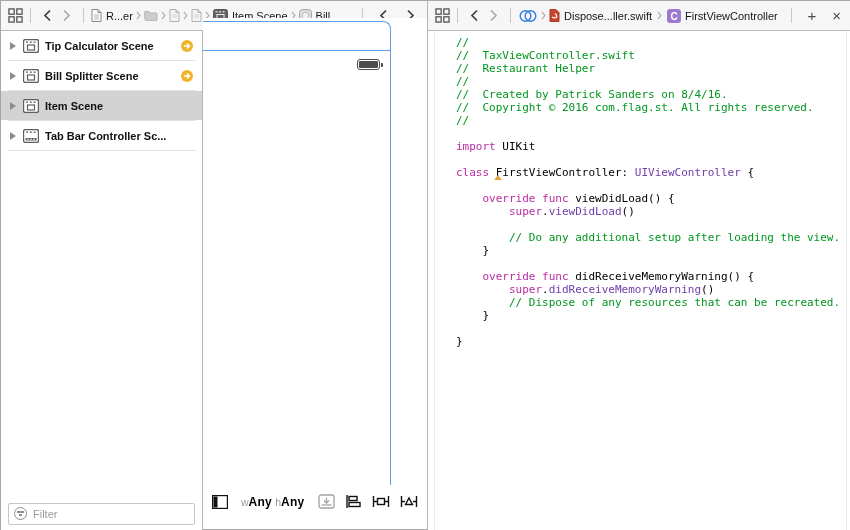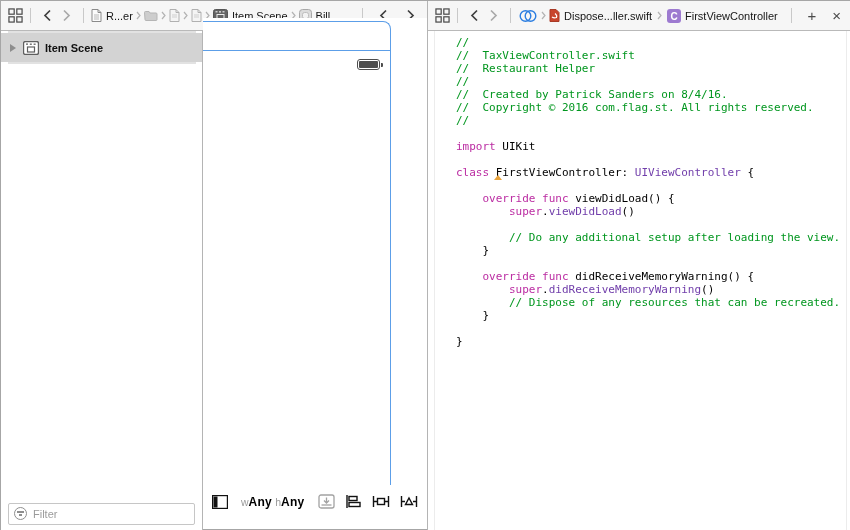--- a/index.html
+++ b/index.html
@@ -261,41 +261,101 @@
     <span class="crumb-label">FirstViewController</span>
 
     <span class="jb-spacer"></span>
     <span class="jb-sep"></span>
     <span class="jb-btn">+</span>
     <span class="jb-btn" style="padding-right:10px;">×</span>
   </div>
 
   <div id="outline-panel">
 
+    <div class="scene-row">
+      <span class="disclosure"></span>
+      <span class="scene-ico">
+        <svg width="16" height="14" viewBox="0 0 16 14">
+            <rect x=".5" y=".5" width="15" height="13" rx="2" fill="#fff" stroke="#5f5f5f" stroke-width="1.4"></rect>
+        <g stroke="#5f5f5f" stroke-width="1.3">
+              <line x1="3" y1="3.2" x2="5" y2="3.2"></line>
+              <line x1="6.8" y1="3.2" x2="8.8" y2="3.2"></line>
+              <line x1="10.6" y1="3.2" x2="12.6" y2="3.2"></line>
+            </g>
+        <rect x="4.5" y="6" width="7" height="5" fill="none" stroke="#5f5f5f" stroke-width="1.2"></rect>
+          </svg>
+      </span>
+      <span class="scene-label">Tip Calculator Scene</span>
+      <span class="warn-badge">
+        <svg width="8" height="8" viewBox="0 0 8 8">
+            <path d="M1 4 h5 M4 1.5 L6.5 4 L4 6.5" fill="none" stroke="#fff" stroke-width="1.4"></path>
+          </svg>
+      </span>
+    </div>
     <div class="row-sep"></div>
 
+    <div class="scene-row">
+      <span class="disclosure"></span>
+      <span class="scene-ico">
+        <svg width="16" height="14" viewBox="0 0 16 14">
+            <rect x=".5" y=".5" width="15" height="13" rx="2" fill="#fff" stroke="#5f5f5f" stroke-width="1.4"></rect>
+        <g stroke="#5f5f5f" stroke-width="1.3">
+              <line x1="3" y1="3.2" x2="5" y2="3.2"></line>
+              <line x1="6.8" y1="3.2" x2="8.8" y2="3.2"></line>
+              <line x1="10.6" y1="3.2" x2="12.6" y2="3.2"></line>
+            </g>
+        <rect x="4.5" y="6" width="7" height="5" fill="none" stroke="#5f5f5f" stroke-width="1.2"></rect>
+          </svg>
+      </span>
+      <span class="scene-label">Bill Splitter Scene</span>
+      <span class="warn-badge">
+        <svg width="8" height="8" viewBox="0 0 8 8">
+            <path d="M1 4 h5 M4 1.5 L6.5 4 L4 6.5" fill="none" stroke="#fff" stroke-width="1.4"></path>
+          </svg>
+      </span>
+    </div>
     <div class="row-sep"></div>
 
     <div class="scene-row selected">
       <span class="disclosure"></span>
       <span class="scene-ico">
         <svg width="16" height="14" viewBox="0 0 16 14">
             <rect x=".5" y=".5" width="15" height="13" rx="2" fill="#fff" stroke="#5f5f5f" stroke-width="1.4"></rect>
         <g stroke="#5f5f5f" stroke-width="1.3">
               <line x1="3" y1="3.2" x2="5" y2="3.2"></line>
               <line x1="6.8" y1="3.2" x2="8.8" y2="3.2"></line>
               <line x1="10.6" y1="3.2" x2="12.6" y2="3.2"></line>
             </g>
         <rect x="4.5" y="6" width="7" height="5" fill="none" stroke="#5f5f5f" stroke-width="1.2"></rect>
           </svg>
       </span>
       <span class="scene-label">Item Scene</span>
     </div>
     <div class="row-sep"></div>
 
+    <div class="scene-row">
+      <span class="disclosure"></span>
+      <span class="scene-ico">
+        <svg width="16" height="14" viewBox="0 0 16 14">
+            <rect x=".5" y=".5" width="15" height="13" rx="2" fill="#fff" stroke="#5f5f5f" stroke-width="1.4"></rect>
+        <g stroke="#5f5f5f" stroke-width="1.3">
+              <line x1="3" y1="3.2" x2="5" y2="3.2"></line>
+              <line x1="6.8" y1="3.2" x2="8.8" y2="3.2"></line>
+              <line x1="10.6" y1="3.2" x2="12.6" y2="3.2"></line>
+            </g>
+        <rect x="2.5" y="9" width="11" height="2.5" fill="#5f5f5f"></rect>
+            <g fill="#fff">
+              <circle cx="5" cy="10.2" r=".8"></circle>
+              <circle cx="8" cy="10.2" r=".8"></circle>
+              <circle cx="11" cy="10.2" r=".8"></circle>
+            </g>
+          </svg>
+      </span>
+      <span class="scene-label">Tab Bar Controller Sc...</span>
+    </div>
     <div class="row-sep"></div>
 
     <div id="filter-wrap">
       <input id="filter-input" type="text" placeholder="Filter" style="">
       <span id="filter-icon"></span>
     </div>
   </div>
 
   <div id="canvas">
     <div id="vc-outline"></div>

